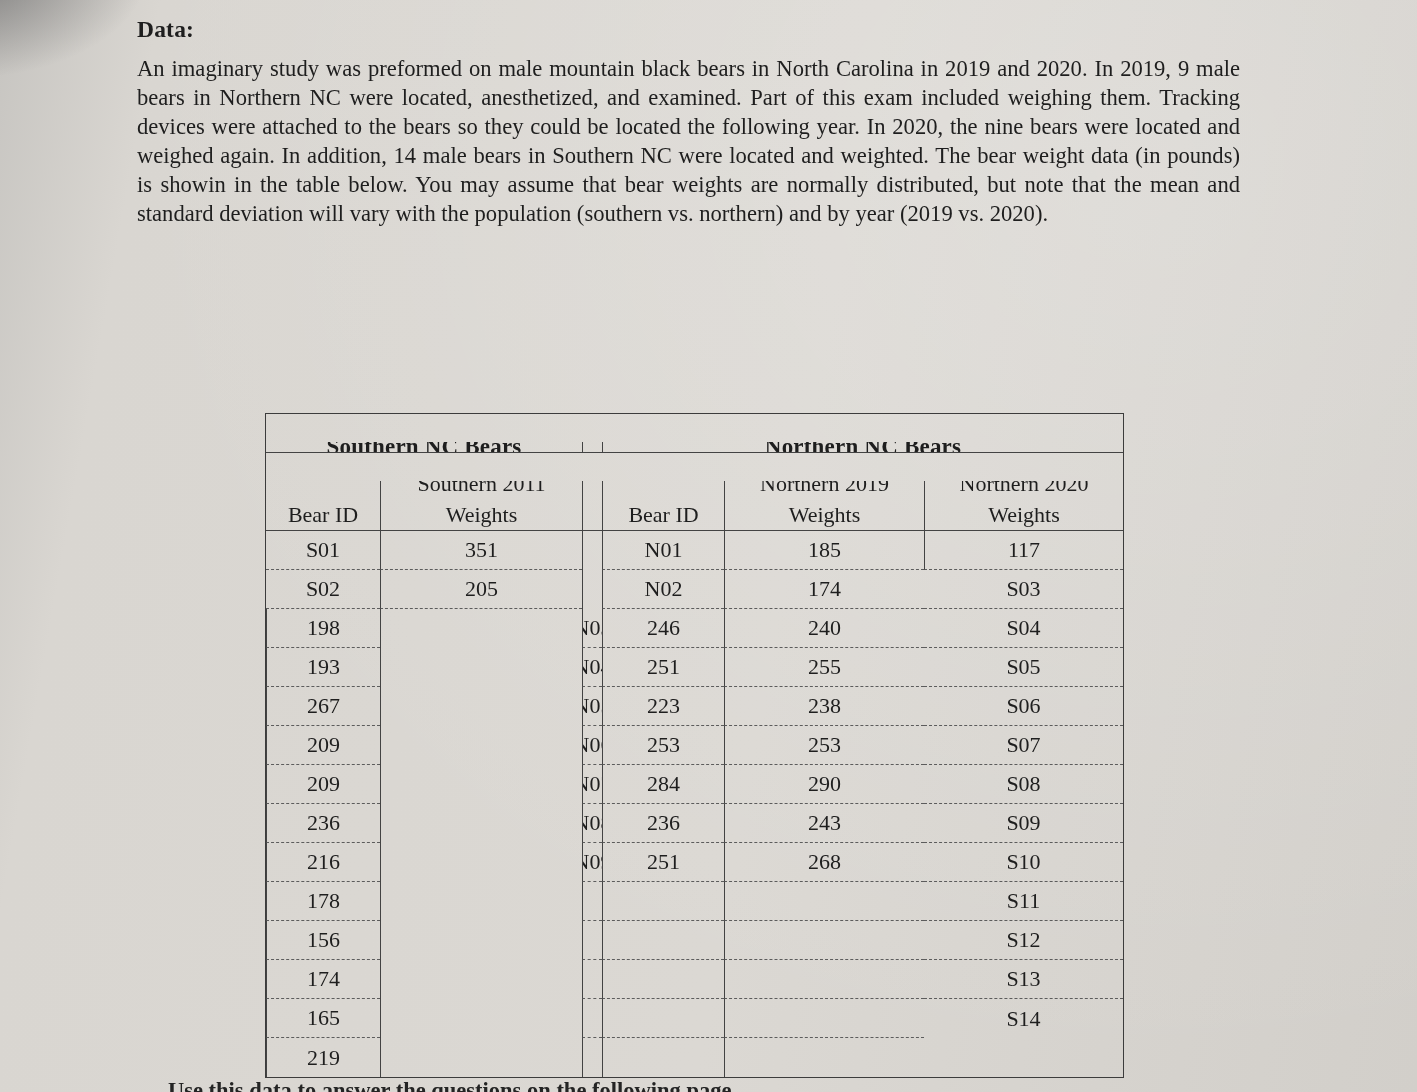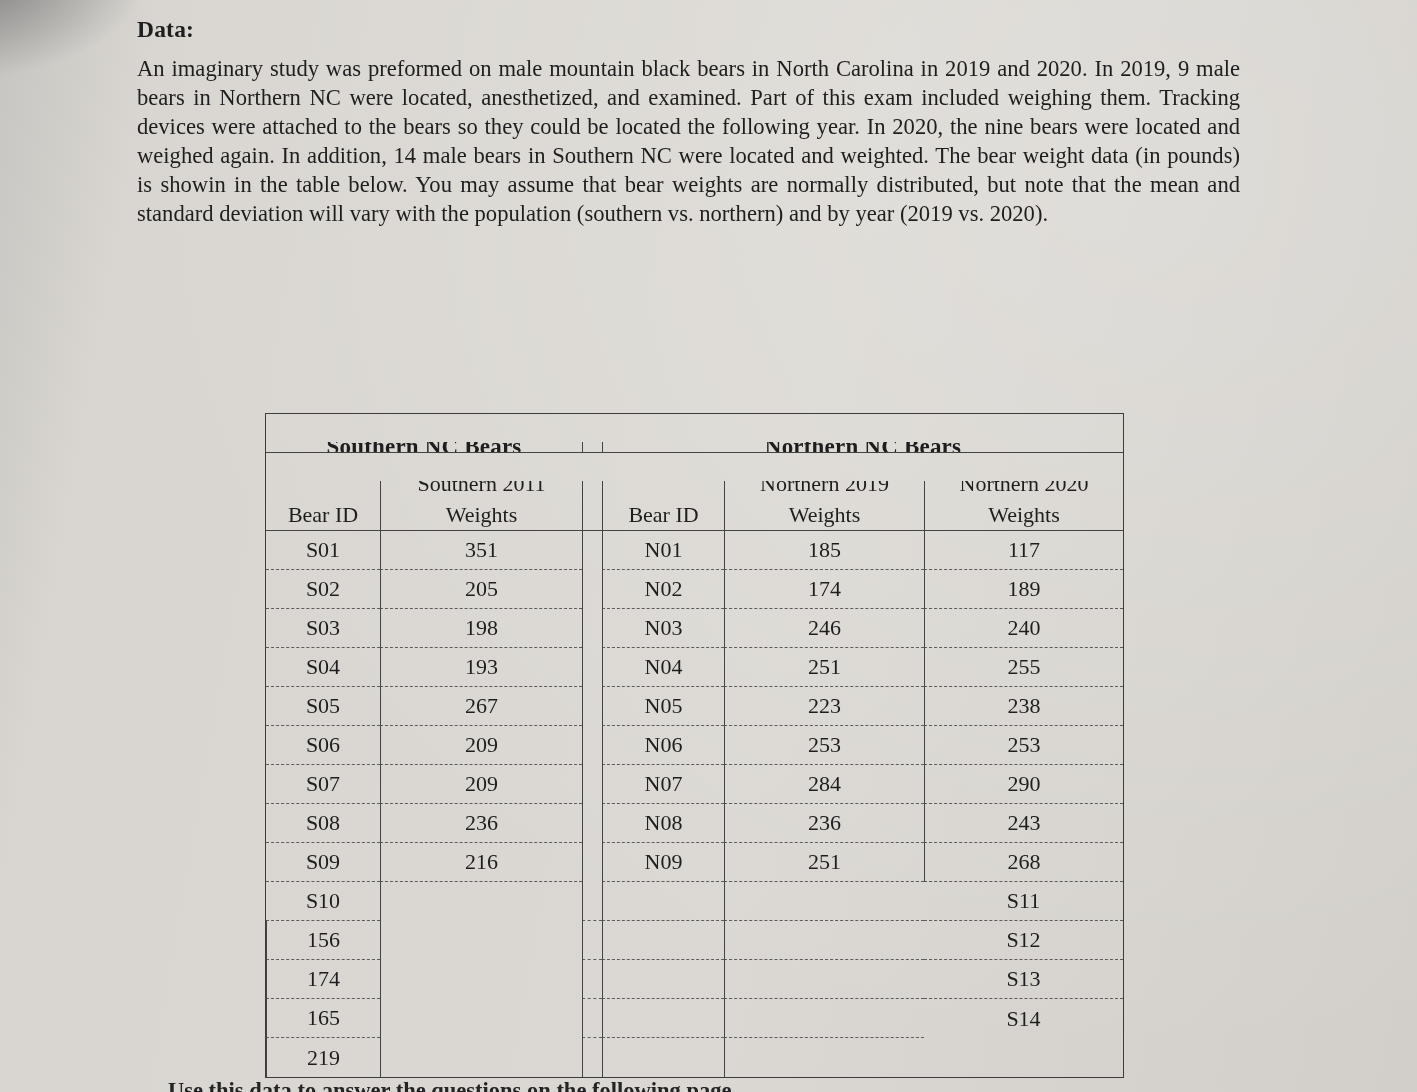--- a/index.html
+++ b/index.html
@@ -127,21 +127,20 @@
       <div class="cell dash">351</div>
       <div class="cell"></div>
       <div class="cell dash">N01</div>
       <div class="cell dash">185</div>
       <div class="cell dash">117</div>
       <div class="cell c1 dash">S02</div>
       <div class="cell dash">205</div>
       <div class="cell"></div>
       <div class="cell dash">N02</div>
       <div class="cell dash">174</div>
-      <div class="cell dash">189</div>
       <div class="cell c1 dash">S03</div>
       <div class="cell dash">198</div>
       <div class="cell"></div>
       <div class="cell dash">N03</div>
       <div class="cell dash">246</div>
       <div class="cell dash">240</div>
       <div class="cell c1 dash">S04</div>
       <div class="cell dash">193</div>
       <div class="cell"></div>
       <div class="cell dash">N04</div>
@@ -171,20 +170,21 @@
       <div class="cell dash">N08</div>
       <div class="cell dash">236</div>
       <div class="cell dash">243</div>
       <div class="cell c1 dash">S09</div>
       <div class="cell dash">216</div>
       <div class="cell"></div>
       <div class="cell dash">N09</div>
       <div class="cell dash">251</div>
       <div class="cell dash">268</div>
       <div class="cell c1 dash">S10</div>
+      <div class="cell dash">178</div>
       <div class="cell"></div>
       <div class="cell dash"></div>
       <div class="cell dash"></div>
       <div class="cell dash"></div>
       <div class="cell c1 dash">S11</div>
       <div class="cell dash">156</div>
       <div class="cell"></div>
       <div class="cell dash"></div>
       <div class="cell dash"></div>
       <div class="cell dash"></div>

